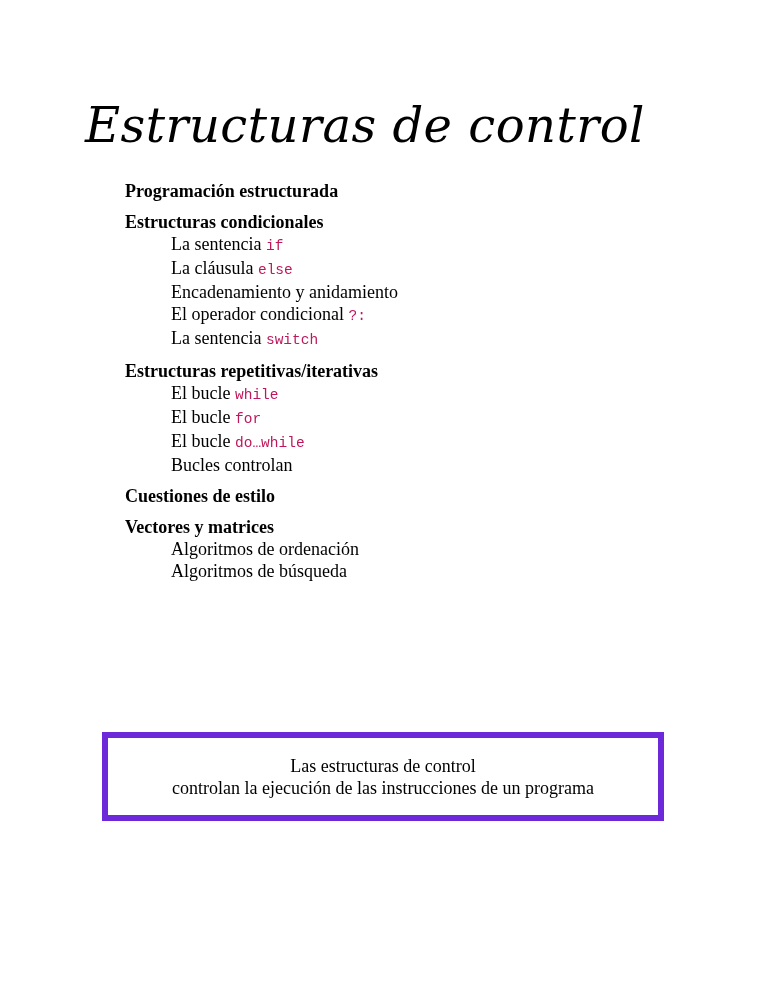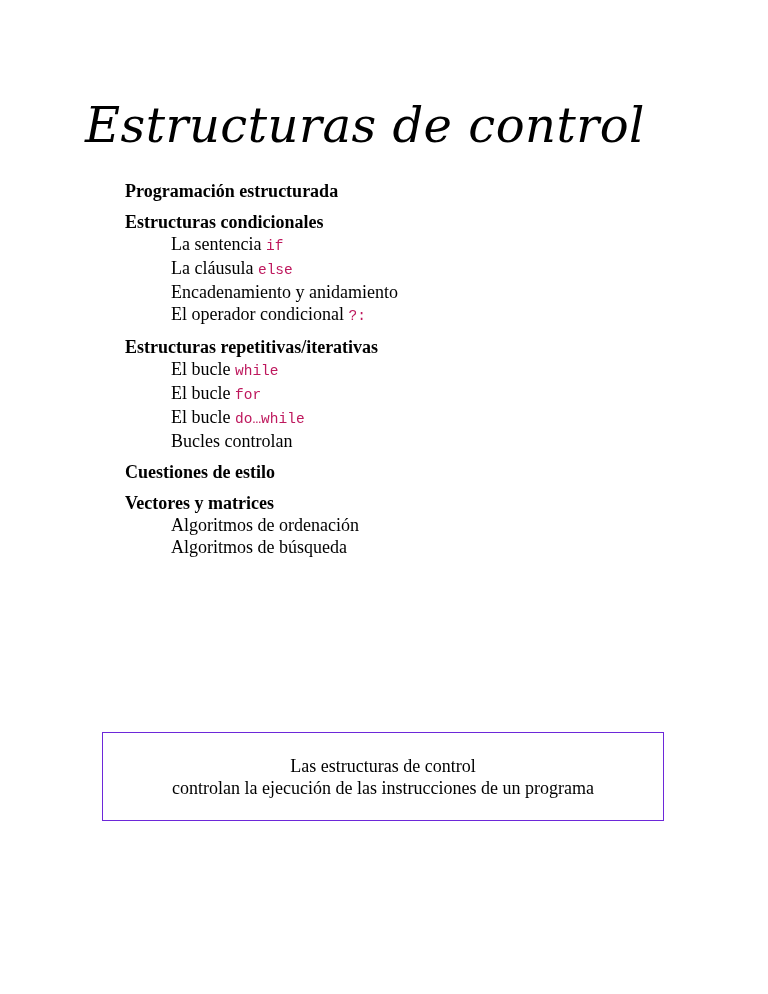--- a/index.html
+++ b/index.html
@@ -16,21 +16,21 @@
     line-height: 22px; margin: 0;
   }
   .items { margin: 0; padding: 0; list-style: none; }
   .item {
     font-family: "Liberation Serif", serif; font-size: 18px; line-height: 22px;
     padding-left: 46px;
   }
   .code { font-family: Liberation Mono, monospace; font-size: 14.5px; color: #be185d; }
   .note {
     position: absolute; left: 102px; top: 732px; width: 562px; height: 89px;
-    border: 1px solid #6d28d9; box-sizing: border-box;
+    border: 6px solid #6d28d9; box-sizing: border-box;
     display: flex; flex-direction: column; align-items: center; justify-content: center;
     font-family: "Liberation Serif", serif; font-size: 18px; line-height: 22px;
   }
 </style>
 </head>
 <body>
 
 <div class="title">Estructuras de control</div>
 
 <div class="toc">
@@ -38,20 +38,21 @@
     <div class="heading">Programación estructurada</div>
   </div>
 
   <div class="section">
     <div class="heading">Estructuras condicionales</div>
     <ul class="items">
       <li class="item"><span>La sentencia </span><span class="code">if</span></li>
       <li class="item"><span>La cláusula </span><span class="code">else</span></li>
       <li class="item"><span>Encadenamiento y anidamiento</span></li>
       <li class="item"><span>El operador condicional </span><span class="code">?:</span></li>
+      <li class="item"><span>La sentencia </span><span class="code">switch</span></li>
     </ul>
   </div>
 
   <div class="section">
     <div class="heading">Estructuras repetitivas/iterativas</div>
     <ul class="items">
       <li class="item"><span>El bucle </span><span class="code">while</span></li>
       <li class="item"><span>El bucle </span><span class="code">for</span></li>
       <li class="item"><span>El bucle </span><span class="code">do…while</span></li>
       <li class="item"><span>Bucles controlan</span></li>

